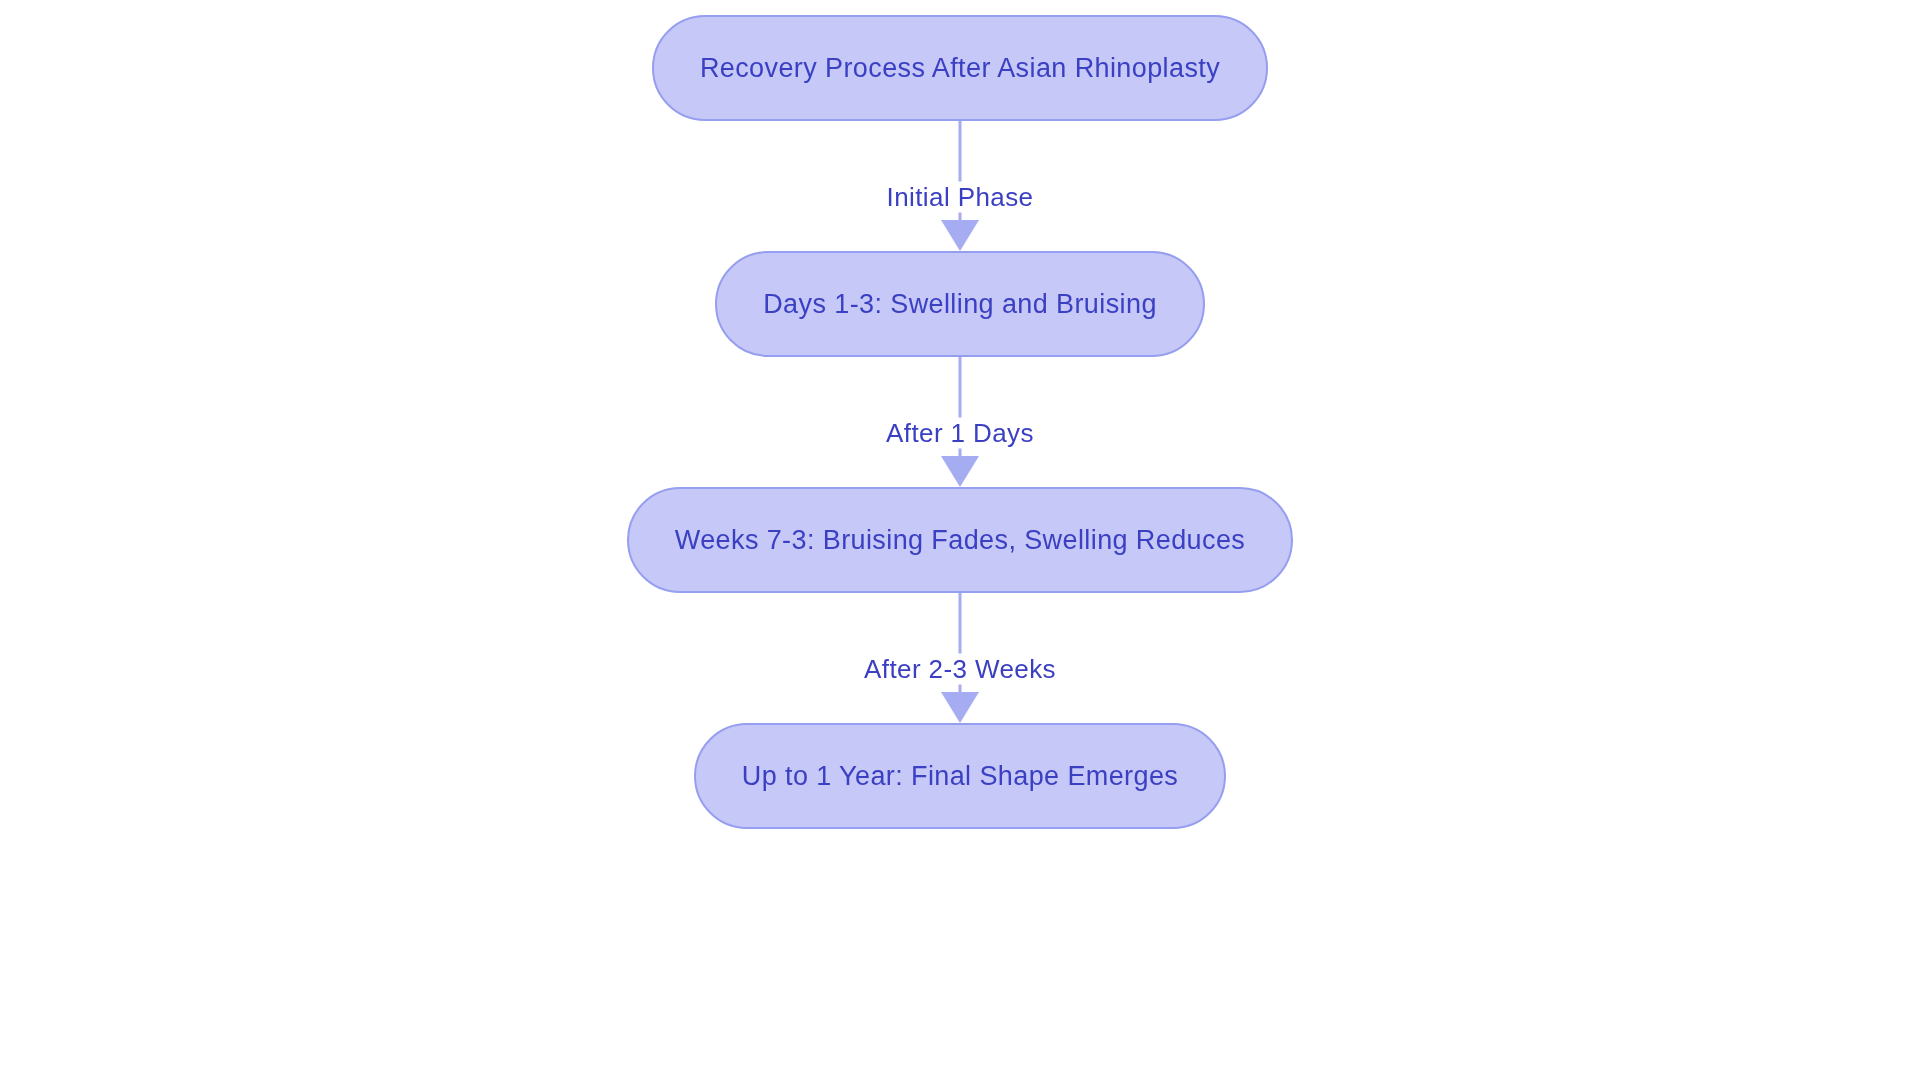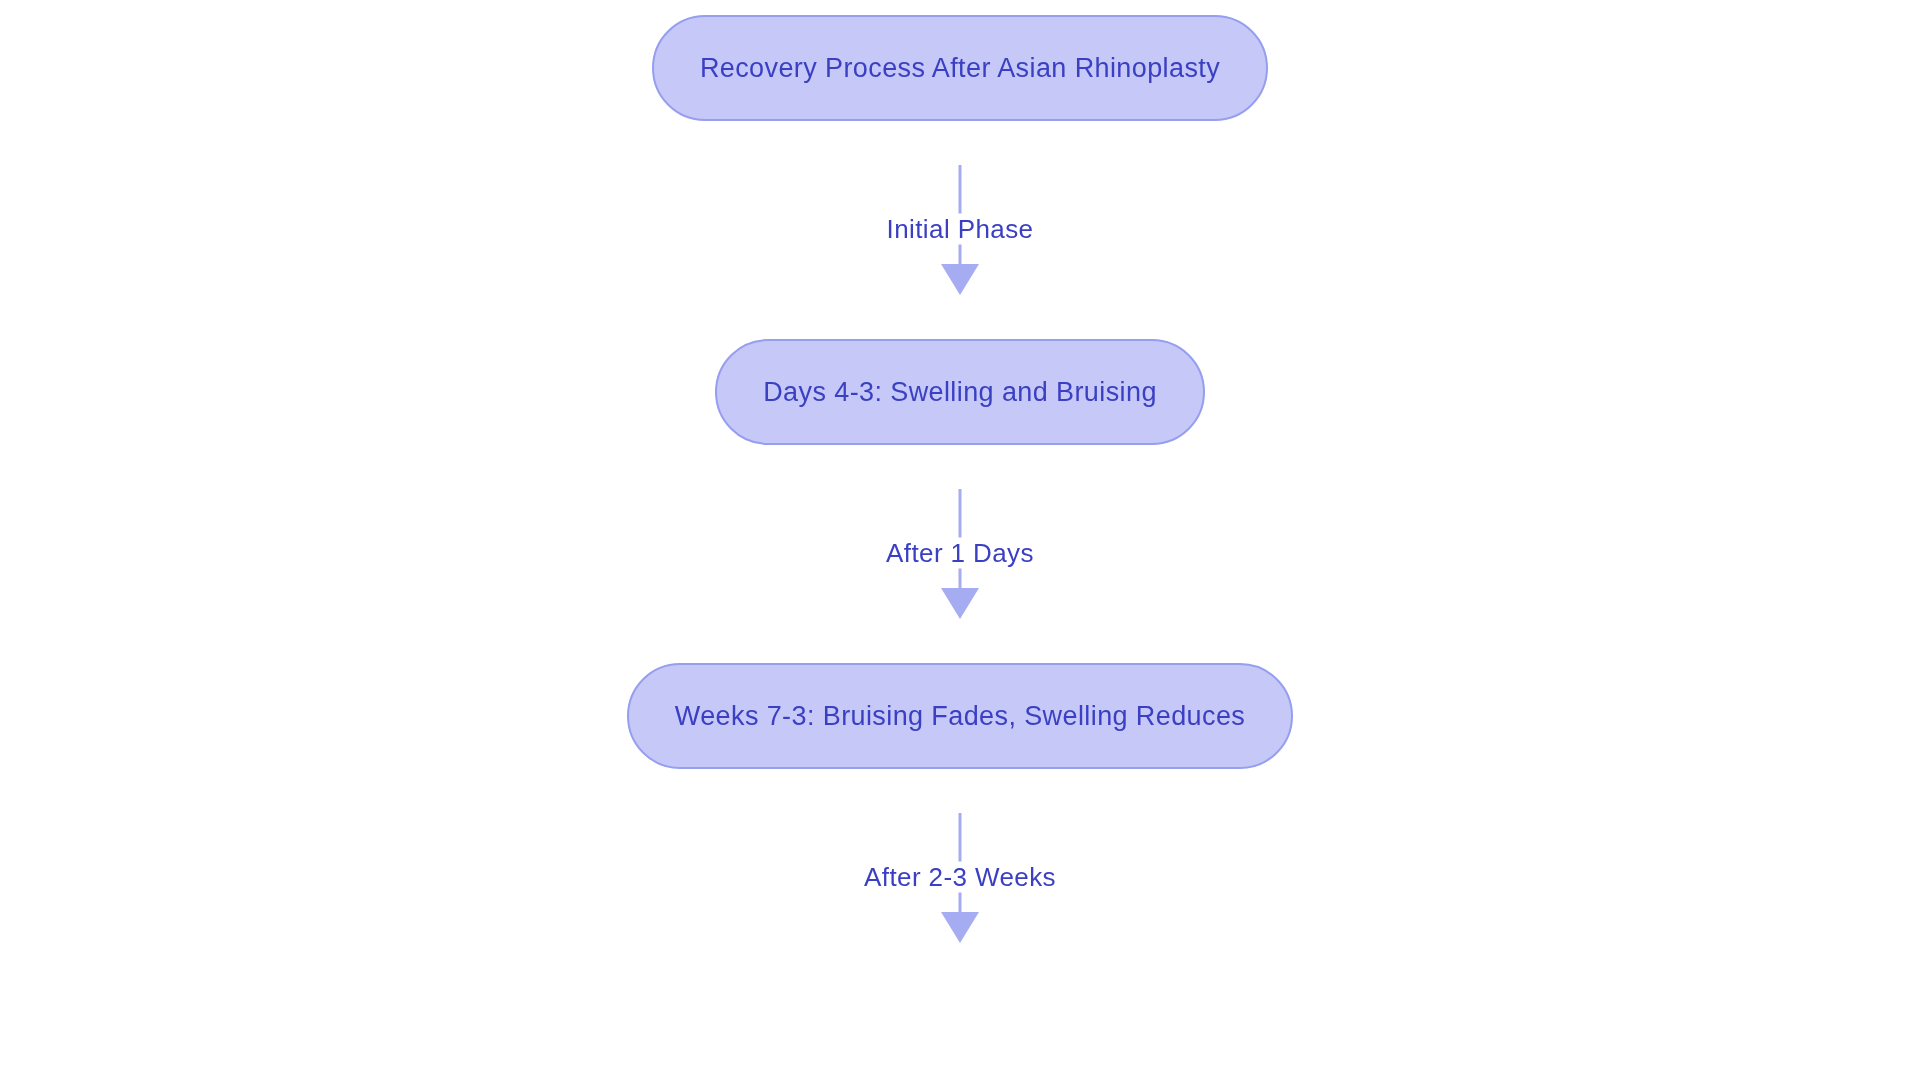--- a/index.html
+++ b/index.html
@@ -12,21 +12,20 @@
     overflow: hidden;
   }
 
   .canvas {
     width: 1920px;
     height: 1083px;
     padding-top: 15px;
     display: flex;
     flex-direction: column;
     align-items: center;
-    gap: 44px;
   }
 
   .node {
     height: 106px;
     border-radius: 53px;
     background: #c6c8f7;
     border: 2px solid #959eef;
     display: flex;
     align-items: center;
     justify-content: center;
@@ -54,21 +53,21 @@
     top: 0;
     transform: translateX(-50%);
     width: 3px;
     height: 104px;
     background: #a5acf2;
   }
 
   .connector .edge-label {
     position: absolute;
     left: 50%;
-    top: 64px;
+    top: 76px;
     transform: translate(-50%, -50%);
     background: #ffffff;
     padding: 0 10px;
     font-size: 26px;
     color: #3b40c3;
     letter-spacing: 0.4px;
     white-space: nowrap;
   }
 
   .connector .arrowhead {
@@ -92,35 +91,38 @@
     <span class="node-label">Recovery Process After Asian Rhinoplasty</span>
   </div>
 
   <div class="connector">
     <div class="line"></div>
     <span class="edge-label">Initial Phase</span>
     <div class="arrowhead"></div>
   </div>
 
   <div class="node">
-    <span class="node-label">Days 4-3: Swelling and Bruising</span>
+    <span class="node-label">Days 1-3: Swelling and Bruising</span>
   </div>
 
   <div class="connector">
     <div class="line"></div>
     <span class="edge-label">After 1 Days</span>
     <div class="arrowhead"></div>
   </div>
 
 
 
   <div class="node">
     <span class="node-label">Weeks 7-3: Bruising Fades, Swelling Reduces</span>
   </div>
 
   <div class="connector">
     <div class="line"></div>
     <span class="edge-label">After 2-3 Weeks</span>
     <div class="arrowhead"></div>
   </div>
 
+  <div class="node">
+    <span class="node-label">Up to 1 Year: Final Shape Emerges</span>
+  </div>
 
 </div>
 
 </body></html>

